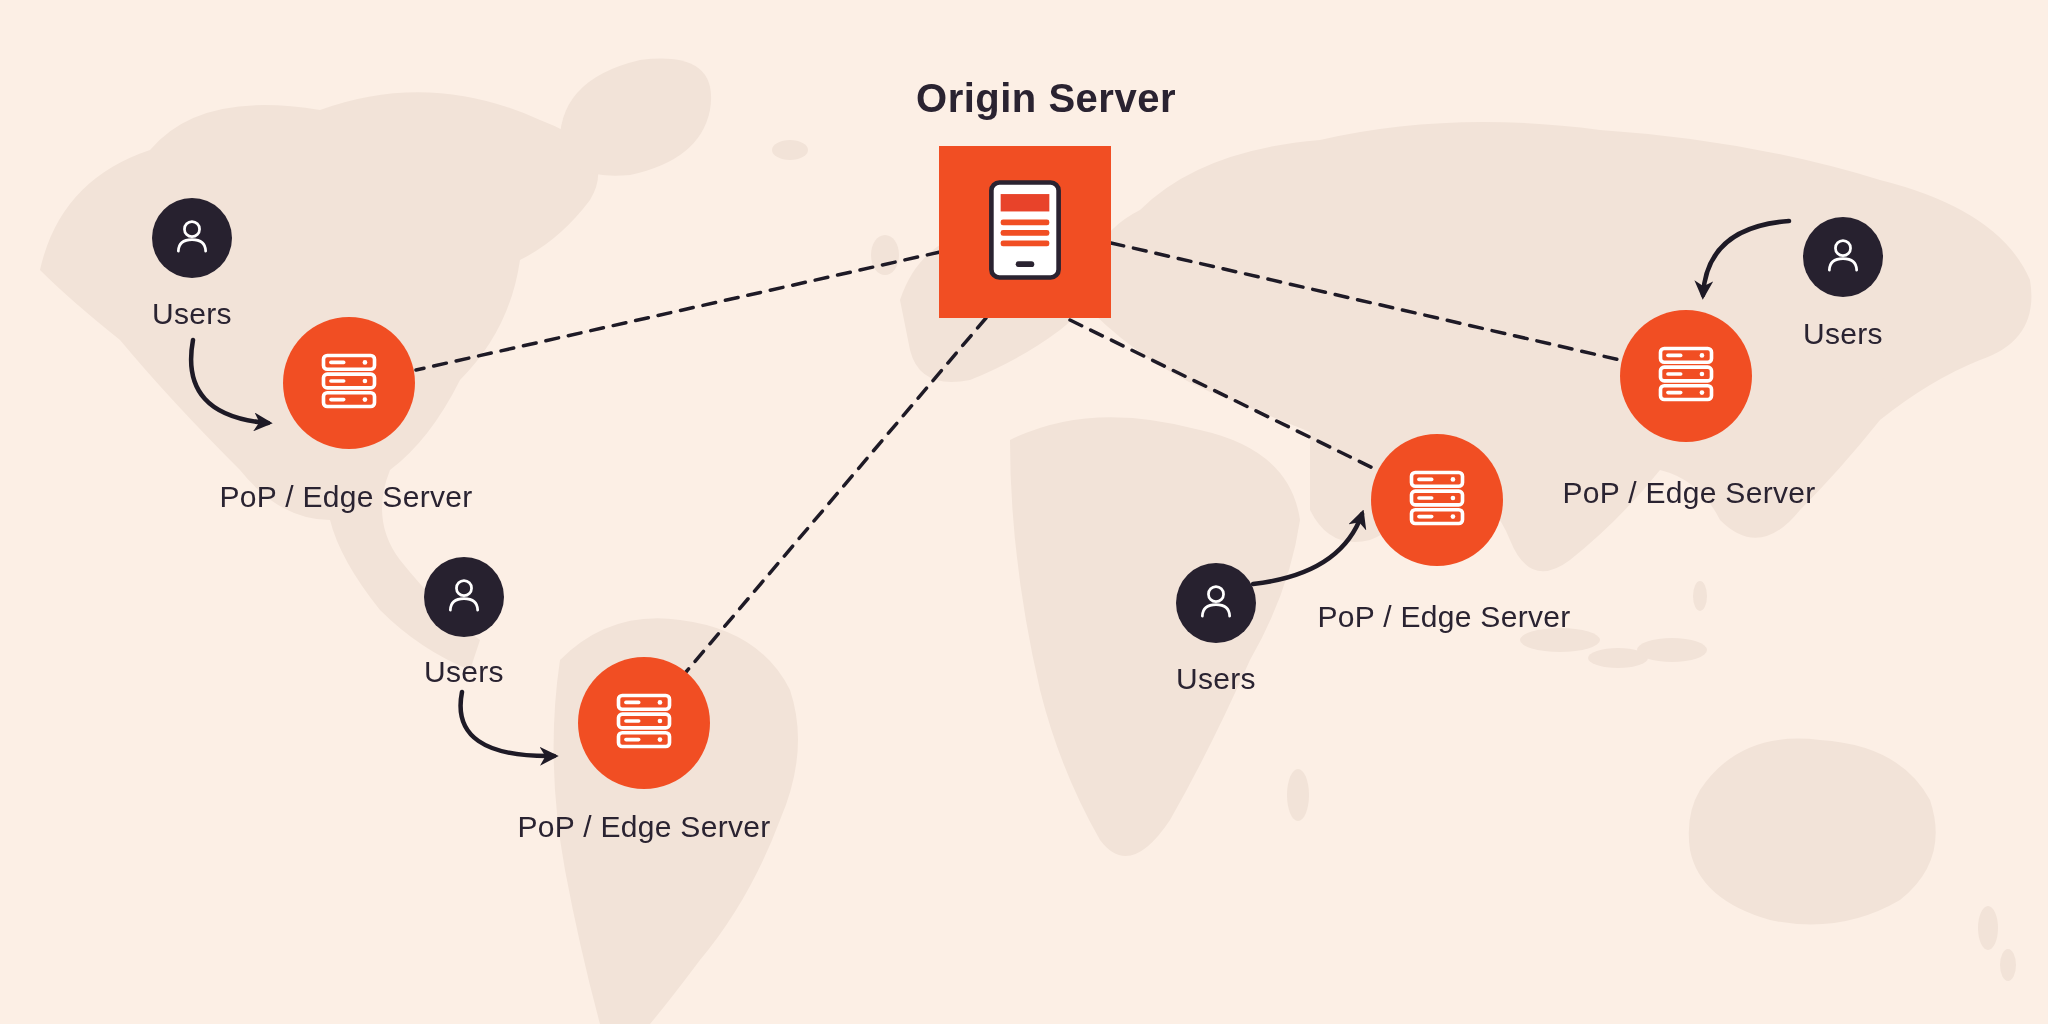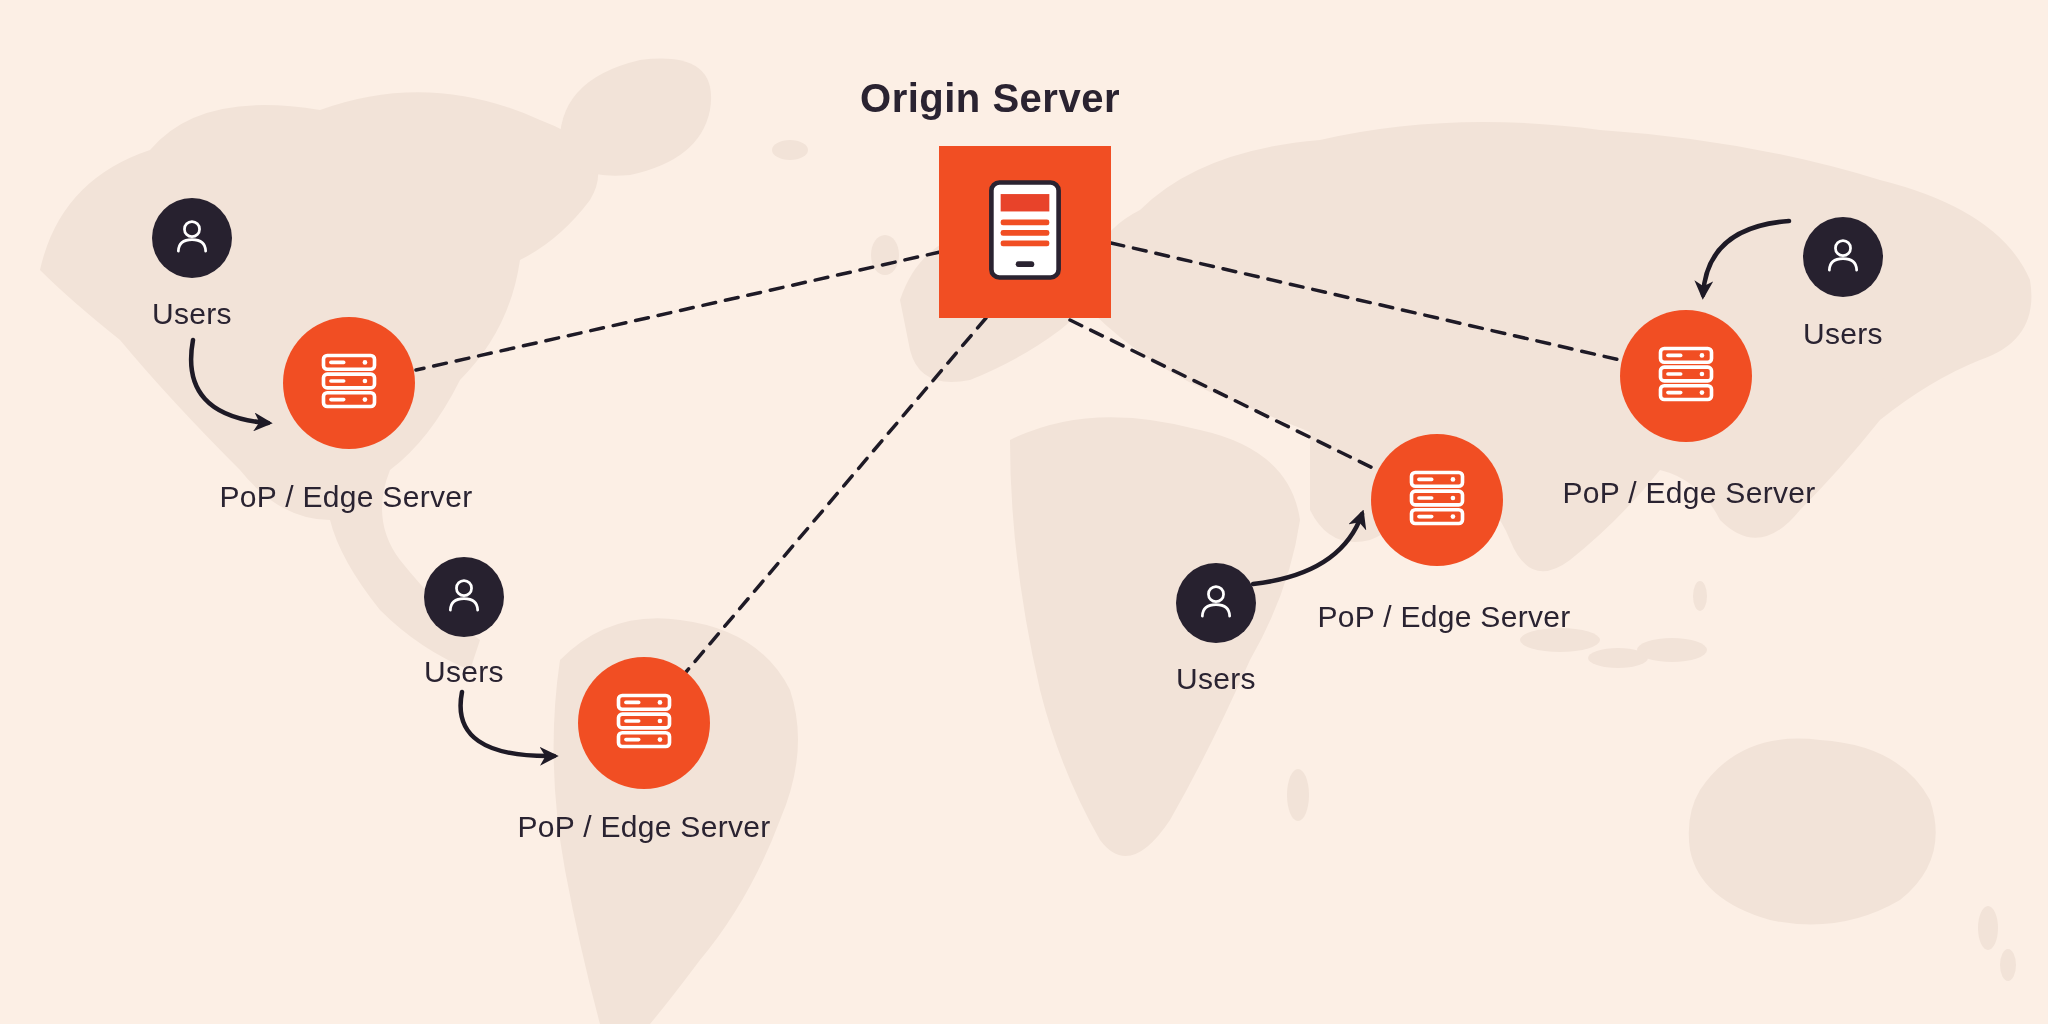--- a/index.html
+++ b/index.html
@@ -100,21 +100,21 @@
     <g id="arrow-group">
         <path d="M 193 340 Q 179 416 268 423" class="user-arrow" marker-end="url(#arrowhead)"></path>
         <path d="M 462 692 Q 449 758 554 756" class="user-arrow" marker-end="url(#arrowhead)"></path>
         <path d="M 1253 584 Q 1341 574 1362 514" class="user-arrow" marker-end="url(#arrowhead)"></path>
         <path d="M 1789 221 Q 1707 227 1703 295" class="user-arrow" marker-end="url(#arrowhead)"></path>
       </g>
   </svg>
 
   <div id="nodes">
 
-    <div class="node-label title-label" id="origin-label" style="left: 990px; top: 98px;">Origin Server</div>
+    <div class="node-label title-label" id="origin-label" style="left: 1046px; top: 98px;">Origin Server</div>
 
     <div class="node origin-node" id="origin-node" style="left: 1025px; top: 232px;">
       <span>
         <svg width="76" height="102" viewBox="0 0 64 88">
           <rect x="3" y="3" width="58" height="82" rx="7" fill="#ffffff" stroke="#2a2331" stroke-width="4"></rect>
           <rect x="11" y="13" width="42" height="15" fill="#e8432a"></rect>
           <rect x="11" y="35" width="42" height="5" rx="2" fill="#f14e23"></rect>
           <rect x="11" y="44" width="42" height="5" rx="2" fill="#f14e23"></rect>
           <rect x="11" y="53" width="42" height="5" rx="2" fill="#f14e23"></rect>
           <rect x="24" y="71" width="16" height="5" rx="2.5" fill="#2a2331"></rect>

